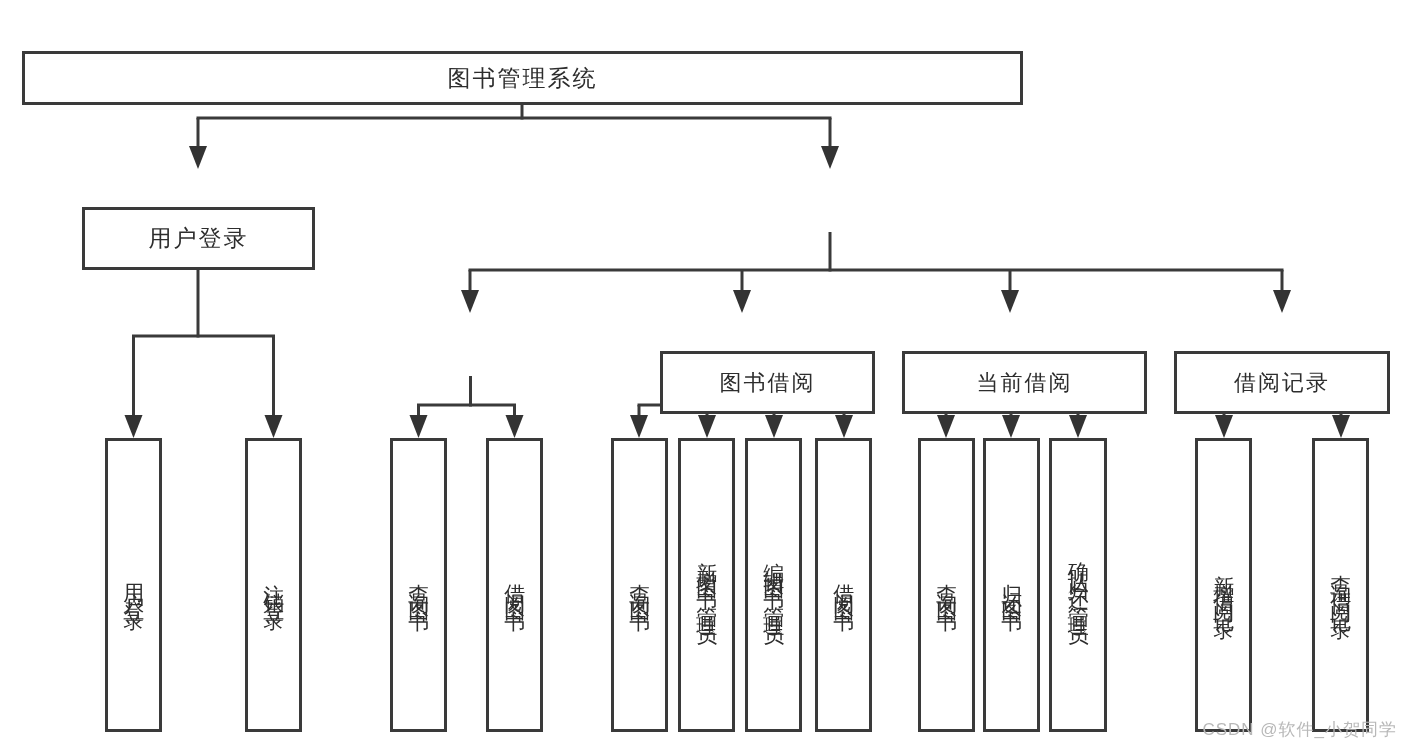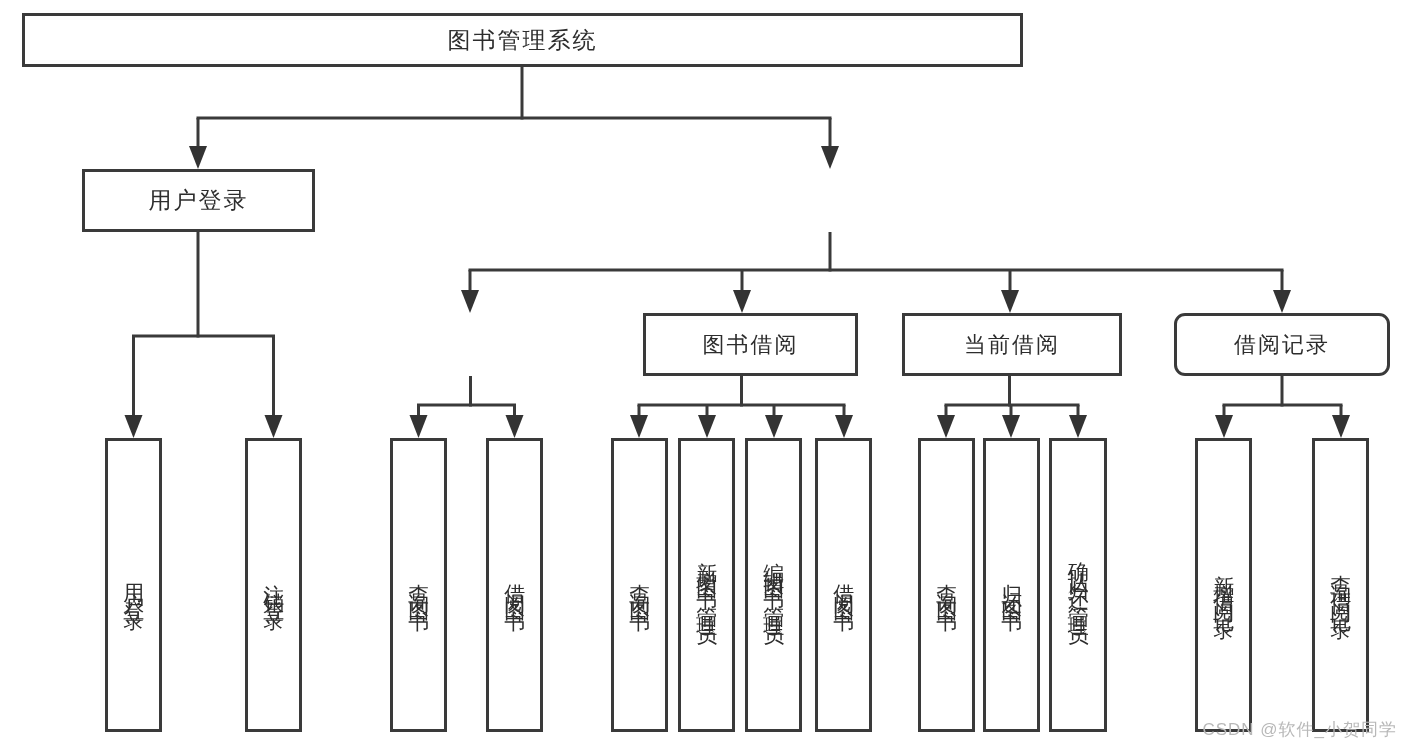--- a/index.html
+++ b/index.html
@@ -37,20 +37,21 @@
     display: flex;
     align-items: center;
     justify-content: center;
     color: #2d2d2d;
     z-index: 2;
   }
   .hbox {
     font-size: 23px;
     letter-spacing: 2px;
     white-space: nowrap;
+    margin-top: 38px;
   }
   .hbox.lvl3 { font-size: 22px; }
   .vbox .vtext {
     writing-mode: vertical-rl;
     text-orientation: mixed;
     font-size: 21px;
     letter-spacing: 9px;
     line-height: 1.35;
     white-space: nowrap;
   }
@@ -129,23 +130,23 @@
     <line x1="1224" y1="405" x2="1224" y2="417"></line>
     <polygon points="1215,415 1233,415 1224,438"></polygon>
     <line x1="1341" y1="405" x2="1341" y2="417"></line>
     <polygon points="1332,415 1350,415 1341,438"></polygon>
   </svg>
 
   <div class="node hbox" style="left:22px; top:13px; width:1001px; height:54px;">图书管理系统</div>
 
   <div class="node hbox" style="left:82px; top:169px; width:233px; height:63px;">用户登录</div>
 
-  <div class="node hbox lvl3" style="left:643px; top:313px; width:215px; height:63px;">图书借阅</div>
-  <div class="node hbox lvl3" style="left:902px; top:313px; width:220px; height:63px;">当前借阅</div>
-  <div class="node hbox lvl3" style="left:1174px; top:313px; width:216px; height:63px;border-radius:11px;">借阅记录</div>
+  <div class="node hbox lvl3" style="left:660px; top:313px; width:215px; height:63px;">图书借阅</div>
+  <div class="node hbox lvl3" style="left:902px; top:313px; width:245px; height:63px;">当前借阅</div>
+  <div class="node hbox lvl3" style="left:1174px; top:313px; width:216px; height:63px;">借阅记录</div>
 
   <div class="node vbox" style="left:105px; top:438px; width:57px; height:294px;">
     <span class="vtext">用户登录</span>
   </div>
   <div class="node vbox" style="left:245px; top:438px; width:57px; height:294px;">
     <span class="vtext">注销登录</span>
   </div>
 
   <div class="node vbox" style="left:390px; top:438px; width:57px; height:294px;">
     <span class="vtext">查询图书</span>

